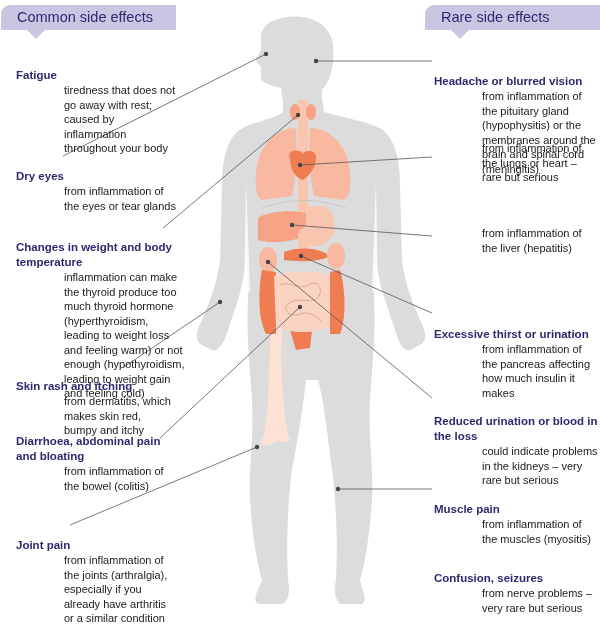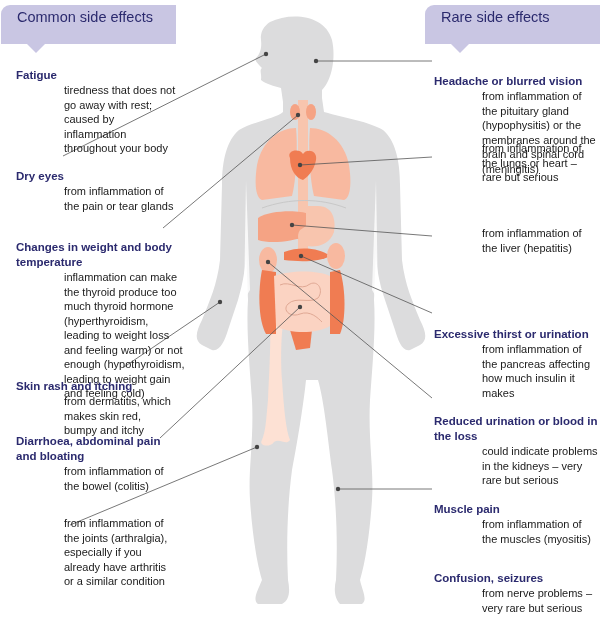--- a/index.html
+++ b/index.html
@@ -1,18 +1,18 @@
 <!DOCTYPE html>
 <html><head>
 <meta charset="utf-8">
 <style>
   html, body { margin: 0; padding: 0; background: #ffffff; }
   body { width: 600px; height: 630px; position: relative; overflow: hidden;
          font-family: "Liberation Sans", sans-serif; color: #1a1a1a; }
-  .tab { position: absolute; top: 5px; height: 39px; background: #c9c6e3;
+  .tab { position: absolute; top: 5px; height: 25px; background: #c9c6e3;
          border-radius: 9px 0 0 0; color: #2b2a6e; font-size: 14.5px;
          line-height: 25px; padding-left: 16px; box-sizing: border-box; }
   .tab::after { content: ""; position: absolute; left: 26px; bottom: -9px;
          border-left: 9px solid transparent; border-right: 9px solid transparent;
          border-top: 9px solid #c9c6e3; }
   .tab.left { left: 1px; width: 175px; }
   .tab.right { left: 425px; width: 175px; }
   .tab.right::after { left: 26px; }
   .item { position: absolute; font-size: 11px; line-height: 14.5px; }
   .item .title { color: #2b2a6e; font-weight: bold; font-size: 11.5px; line-height: 15px; margin-top: 22px; }
@@ -97,35 +97,36 @@
 
 <div class="tab left">Common side effects</div>
 <div class="tab right">Rare side effects</div>
 
 <div class="item left-col" style="top:46px;">
   <div class="title">Fatigue</div>
   <div class="desc">tiredness that does not go away with rest; caused by inflammation throughout your body</div>
 </div>
 <div class="item left-col" style="top:147px;">
   <div class="title">Dry eyes</div>
-  <div class="desc">from inflammation of the pain or tear glands</div>
+  <div class="desc">from inflammation of the eyes or tear glands</div>
 </div>
 <div class="item left-col" style="top:218px; width:170px;">
   <div class="title">Changes in weight and body temperature</div>
   <div class="desc">inflammation can make the thyroid produce too much thyroid hormone (hyperthyroidism, leading to weight loss and feeling warm) or not enough (hypothyroidism, leading to weight gain and feeling cold)</div>
 </div>
 <div class="item left-col" style="top:357px;">
   <div class="title">Skin rash and itching</div>
   <div class="desc">from dermatitis, which makes skin red, bumpy and itchy</div>
 </div>
 <div class="item left-col" style="top:412px;">
   <div class="title">Diarrhoea, abdominal pain and bloating</div>
   <div class="desc">from inflammation of the bowel (colitis)</div>
 </div>
 <div class="item left-col" style="top:516px;">
+  <div class="title">Joint pain</div>
   <div class="desc">from inflammation of the joints (arthralgia), especially if you already have arthritis or a similar condition</div>
 </div>
 
 <div class="item right-col" style="top:52px;">
   <div class="title">Headache or blurred vision</div>
   <div class="desc">from inflammation of the pituitary gland (hypophysitis) or the membranes around the brain and spinal cord (meningitis)</div>
 </div>
 <div class="item right-col" style="top:141px;">
   <div class="desc">from inflammation of the lungs or heart – rare but serious</div>
 </div>

